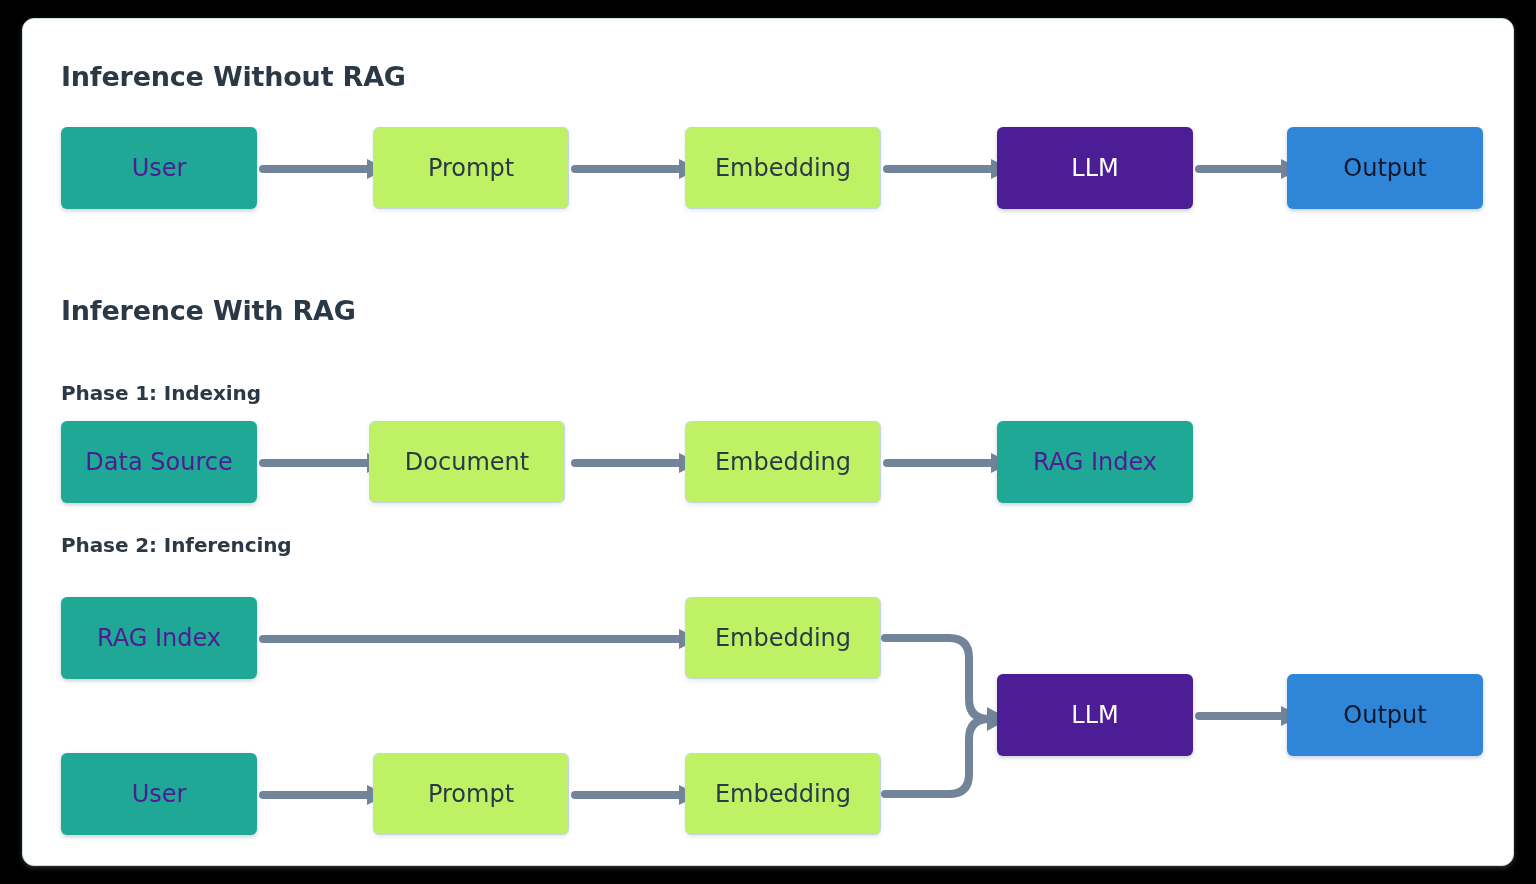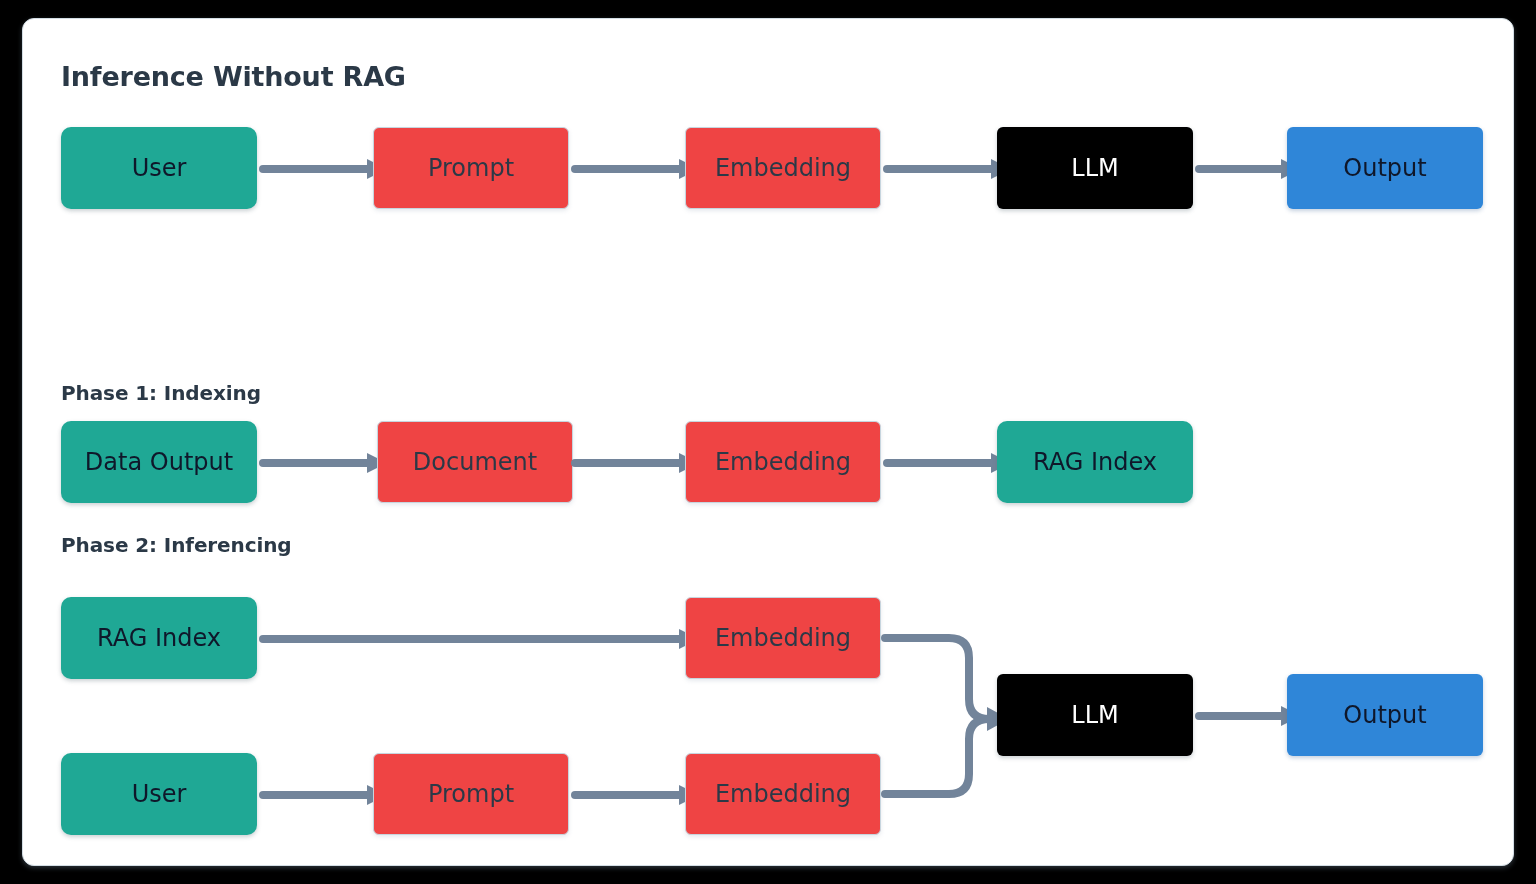--- a/index.html
+++ b/index.html
@@ -62,32 +62,31 @@
     align-items: center;
     justify-content: center;
     border-radius: 6px;
     font-size: 24px;
     font-weight: normal;
     box-sizing: border-box;
     white-space: nowrap;
   }
   .node.teal {
     background: #1fa895;
-    color: #0f172a;
+    color: #4c1d95;
     box-shadow: 0 2px 4px rgba(80,100,110,0.30);
-    border-radius: 10px;
   }
   .node.light {
-    background: #ef4444;
+    background: #bef264;
     color: #2b3947;
     border: 1px solid #c7d5de;
     box-shadow: 0 2px 4px rgba(120,140,160,0.18);
   }
   .node.gray {
-    background: #000000;
+    background: #4c1d95;
     color: #ffffff;
     box-shadow: 0 2px 4px rgba(80,100,110,0.30);
   }
   .node.blue {
     background: #2f86d8;
     color: #0f172a;
     box-shadow: 0 2px 4px rgba(60,100,150,0.30);
   }
 
   
@@ -128,31 +127,32 @@
 
     <div class="node gray" style="left:974px; top:108px; width:196px;">LLM</div>
 
     <svg class="arrow-svg" style="left:1172px; top:137px;" width="114" height="26">
       <path d="M4,13 L90,13" stroke="#72849a" stroke-width="8" stroke-linecap="round" fill="none"></path>
       <path d="M86,3 L106,13 L86,23 Z" fill="#72849a"></path>
     </svg>
 
     <div class="node blue" style="left:1264px; top:108px; width:196px;">Output</div>
 
+    <div class="h-major" style="left:38px; top:276px;">Inference With RAG</div>
 
     <div class="h-minor" style="left:38px; top:362px;">Phase 1: Indexing</div>
 
-    <div class="node teal" style="left:38px; top:402px; width:196px;">Data Output</div>
+    <div class="node teal" style="left:38px; top:402px; width:196px;">Data Source</div>
 
     <svg class="arrow-svg" style="left:236px; top:431px;" width="136" height="26">
       <path d="M4,13 L112,13" stroke="#72849a" stroke-width="8" stroke-linecap="round" fill="none"></path>
       <path d="M108,3 L128,13 L108,23 Z" fill="#72849a"></path>
     </svg>
 
-    <div class="node light" style="left:354px; top:402px; width:196px;text-align:right;">Document</div>
+    <div class="node light" style="left:346px; top:402px; width:196px;text-align:right;">Document</div>
 
     <svg class="arrow-svg" style="left:548px; top:431px;" width="136" height="26">
       <path d="M4,13 L112,13" stroke="#72849a" stroke-width="8" stroke-linecap="round" fill="none"></path>
       <path d="M108,3 L128,13 L108,23 Z" fill="#72849a"></path>
     </svg>
 
     <div class="node light" style="left:662px; top:402px; width:196px;">Embedding</div>
 
     <svg class="arrow-svg" style="left:860px; top:431px;" width="136" height="26">
       <path d="M4,13 L112,13" stroke="#72849a" stroke-width="8" stroke-linecap="round" fill="none"></path>

